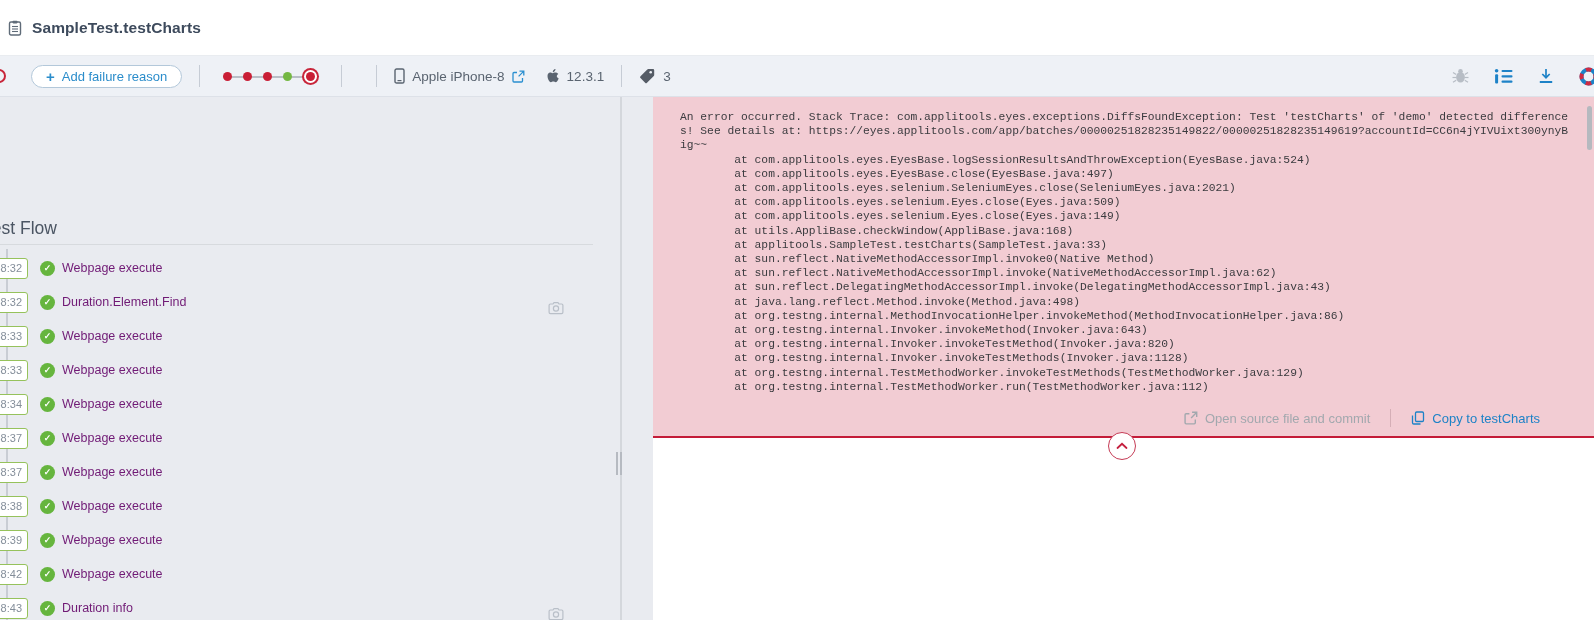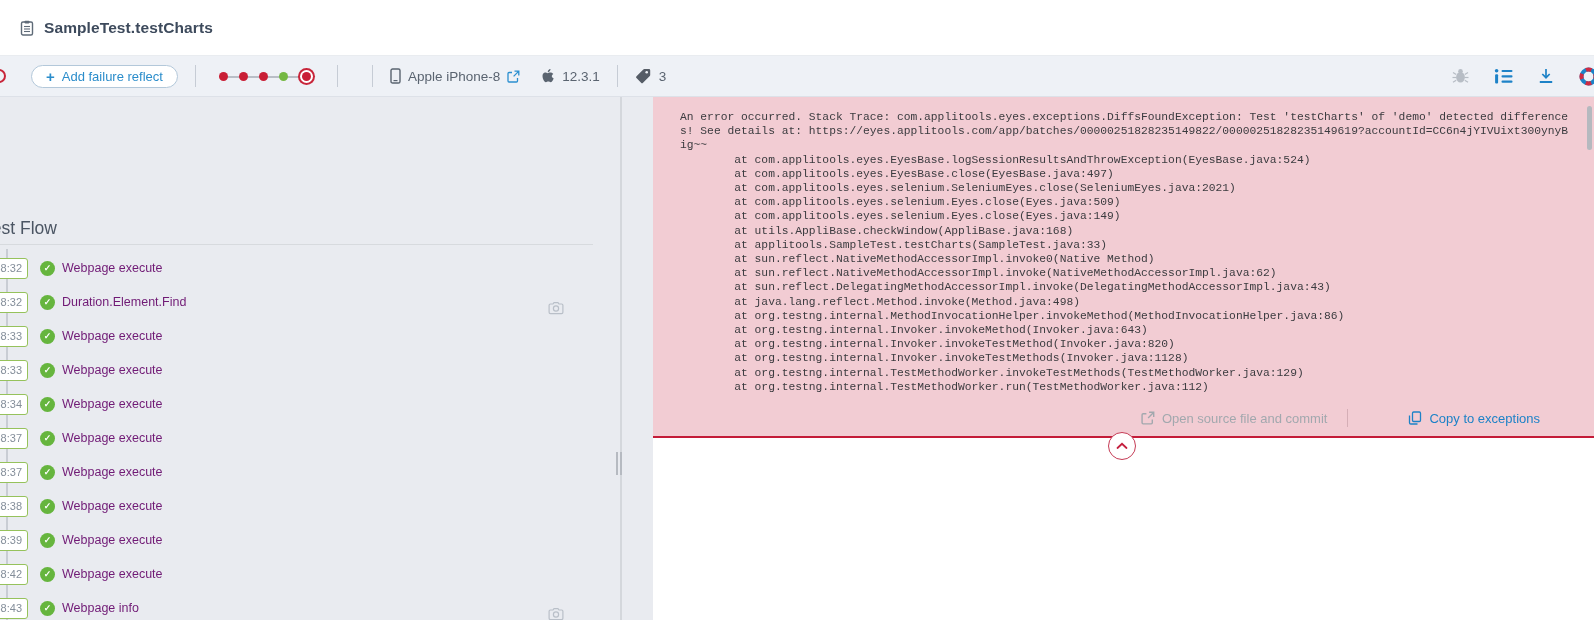--- a/index.html
+++ b/index.html
@@ -2,21 +2,21 @@
 <html><head>
 <meta charset="utf-8">
 <style>
   * { margin:0; padding:0; box-sizing:border-box; }
   html,body { width:1594px; height:620px; overflow:hidden; background:#fff;
     font-family:"Liberation Sans", sans-serif; }
   #app { position:relative; width:1594px; height:620px; }
 
   
   .topbar { position:absolute; left:0; top:0; width:100%; height:56px; background:#fff;
-    border-bottom:1px solid #e9ecf0; display:flex; align-items:center; padding-left:20px; }
+    border-bottom:1px solid #e9ecf0; display:flex; align-items:center; padding-left:8px; }
   .topbar .title { font-size:15.5px; font-weight:600; color:#3d4a5c; margin-left:10px; letter-spacing:.1px; }
 
   
   .toolbar { position:absolute; left:0; top:56px; width:100%; height:41px; background:#eef1f6;
     border-bottom:1px solid #dde1e8; display:flex; align-items:center; }
   .partial-ring { position:absolute; left:-8px; top:13px; width:14px; height:14px; border-radius:50%;
     border:2.5px solid #c8253a; background:transparent; }
   .add-failure { margin-left:31px; height:23px; display:inline-flex; align-items:center; gap:7px;
     background:#fff; border:1px solid #b3c8da; border-radius:13px; padding:0 14px; color:#2b8dcb;
     font-size:13px; cursor:pointer; }
@@ -53,21 +53,21 @@
     align-items:stretch; justify-content:center; cursor:col-resize; }
   .splitter-handle i { width:2px; background:#b6bac1; }
 
   
   .right-panel { position:absolute; left:653px; top:97px; width:941px; height:523px; background:#fff; }
   .error-panel { position:absolute; left:0; top:0; width:941px; height:341px; background:#f2ccd3;
     border-bottom:2px solid #c41b38; }
   .error-text { position:absolute; left:27px; top:13px; right:18px; font-family:"Liberation Mono", monospace;
     font-size:11.3px; line-height:14.2px; color:#3b3b3f; white-space:pre; overflow:hidden; }
   .error-footer { position:absolute; right:54px; bottom:9px; display:flex; align-items:center; gap:20px; }
-  .err-link { display:flex; align-items:center; gap:7px; font-size:13px; cursor:pointer;margin-left:40px; }
+  .err-link { display:flex; align-items:center; gap:7px; font-size:13px; cursor:pointer; }
   .err-link.dim { color:#a2a8ae; }
   .err-link.blue { color:#1d82c7; }
   .err-fsep { width:1px; height:18px; background:#d5aeb6; }
   .err-scrollthumb { position:absolute; right:2px; top:9px; width:5px; height:44px; background:#b5b9bf; border-radius:2.5px; cursor:pointer; }
 
   .collapse-btn { position:absolute; left:1108px; top:432px; width:28px; height:28px; border-radius:50%;
     background:#fff; border:1.5px solid #c53b55; display:flex; align-items:center; justify-content:center;
     cursor:pointer; z-index:5; }
 </style>
 </head>
@@ -85,21 +85,21 @@
           <line x1="4" y1="11.5" x2="10" y2="11.5" stroke="#5f6b78" stroke-width="1.1"></line>
         </svg>
     </span>
     <span class="title">SampleTest.testCharts</span>
   </div>
 
   <div class="toolbar">
     <div class="partial-ring"></div>
     <button class="add-failure">
       <span class="plus">+</span>
-      <span>Add failure reflect</span>
+      <span>Add failure reason</span>
     </button>
     <div class="tsep"></div>
     <div class="steps">
         <div class="wire"></div>
         <div class="step-dot red"></div>
         <div class="step-dot red"></div>
         <div class="step-dot red"></div>
         <div class="step-dot green"></div>
         <div class="step-dot red-current"></div>
       </div>
@@ -266,21 +266,21 @@
           </span>
     <span class="check">✓</span>
     <span class="row-label">Webpage execute</span>
 
   </div>
         <div class="flow-row" style="top: 494.5px;">
     <span class="pill">
             <span>58:43</span>
           </span>
     <span class="check">✓</span>
-    <span class="row-label">Webpage info</span>
+    <span class="row-label">Duration info</span>
     <span class="camera">
       <svg width="16" height="14" viewBox="0 0 16 14">
               <path d="M5 3 L6 1.6 h4 L11 3 H13.6 a1.3 1.3 0 0 1 1.3 1.3 v7 a1.3 1.3 0 0 1 -1.3 1.3 H2.4 a1.3 1.3 0 0 1 -1.3 -1.3 v-7 A1.3 1.3 0 0 1 2.4 3 Z" fill="none" stroke="#b9bfc8" stroke-width="1.2"></path>
               <circle cx="8" cy="7.5" r="2.6" fill="none" stroke="#b9bfc8" stroke-width="1.2"></circle>
             </svg>
     </span>
   </div>
       </div>
   </div>
   <div class="splitter-line"></div>
@@ -322,21 +322,21 @@
           <span>Open source file and commit</span>
         </span>
         <span class="err-fsep"></span>
         <span class="err-link blue">
           <span class="icon">
             <svg width="14" height="14" viewBox="0 0 14 14">
                 <rect x="4.5" y="1" width="8" height="9.5" rx="1.2" fill="none" stroke="#1d82c7" stroke-width="1.3"></rect>
                 <path d="M9.5 13 H2.8 a1.3 1.3 0 0 1 -1.3 -1.3 V4.5" fill="none" stroke="#1d82c7" stroke-width="1.3"></path>
               </svg>
           </span>
-          <span>Copy to exceptions</span>
+          <span>Copy to testCharts</span>
         </span>
       </div>
       <div class="err-scrollthumb"></div>
     </div>
 
     <div class="collapse-btn" style="left:455px; top:335px; position:absolute;">
       <svg width="14" height="10" viewBox="0 0 14 10">
           <path d="M2.5 7 L7 2.8 L11.5 7" fill="none" stroke="#c41f3e" stroke-width="1.8" stroke-linecap="round"></path>
         </svg>
     </div>

